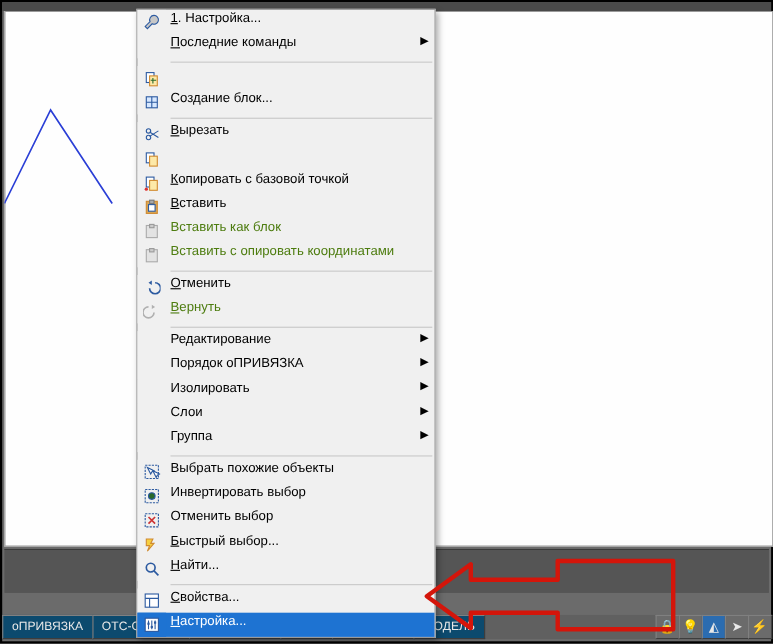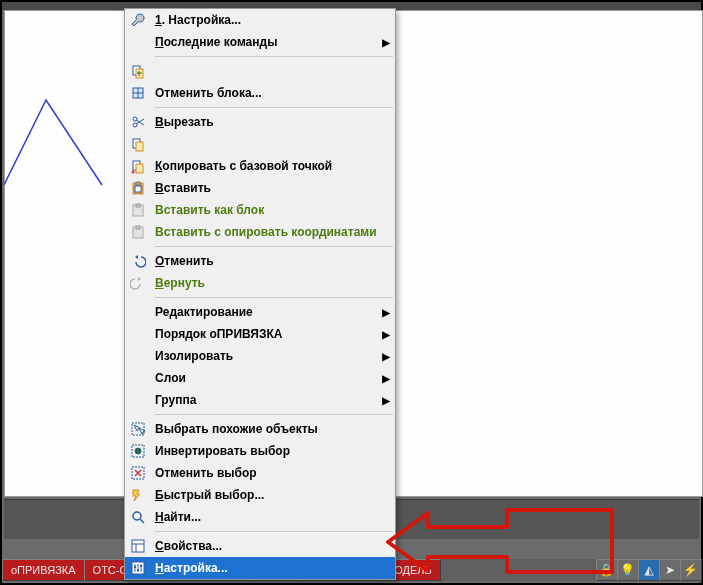--- a/index.html
+++ b/index.html
@@ -44,21 +44,21 @@
     position: absolute;
     left: 0; bottom: 2px; right: 0; height: 22px;
     background: #606060;
     display: flex;
     align-items: stretch;
   }
   .status-btn {
     border: 1px solid #3d3d3d;
     border-top-color: #808080;
     border-left-color: #808080;
-    background: #b91c1c;
+    background: #0c4a6e;
     color: #e8e8e8;
     font-size: 11px;
     display: flex;
     align-items: center;
     padding: 0 8px;
     cursor: pointer;
     margin-right: -1px;
   }
   .status-icon {
     width: 20px;
@@ -78,24 +78,23 @@
   
   .ctx {
     position: absolute;
     left: 122px; top: 6px; width: 270px;
     background: #f0f0f0;
     border: 1px solid #999;
     box-shadow: 2px 3px 6px rgba(0,0,0,0.35);
   }
   .ctx-row {
     display: flex;
-    align-items: center;
+    align-items: flex-start;
     height: 22px;
     position: relative;
-    font-weight: bold;
   }
   .ctx-row.disabled .ctx-label { color: #4d7c0f; }
   .ctx-gutter {
     width: 26px;
     height: 100%;
     display: flex;
     align-items: center;
     justify-content: center;
     background: #f0f0f0;
   }
@@ -186,21 +185,21 @@
         </span>
         <span class="ctx-sub"></span>
       </div>
       <div class="ctx-row">
         <span class="ctx-gutter">
           <svg width="16" height="16" viewBox="0 0 16 16">
             <rect x="3" y="3" width="10" height="10" fill="#d7e8ff" stroke="#2c5aa0"></rect>
             <path d="M3 8h10M8 3v10" stroke="#2c5aa0"></path>
           </svg>
         </span>
-        <span class="ctx-label">Отменить блока...</span>
+        <span class="ctx-label">Создание блок...</span>
         <span class="ctx-sub"></span>
       </div>
       <div class="ctx-sep"></div>
       <div class="ctx-row">
         <span class="ctx-gutter">
           <svg width="16" height="16" viewBox="0 0 16 16">
             <circle cx="5" cy="5" r="2" fill="none" stroke="#2c5aa0"></circle>
             <circle cx="5" cy="11" r="2" fill="none" stroke="#2c5aa0"></circle>
             <path d="M6 6l8 5M6 10l8-5" stroke="#2c5aa0"></path>
           </svg>

